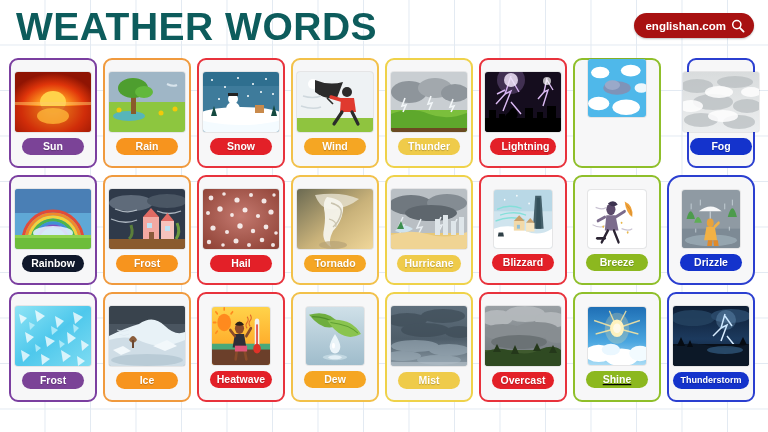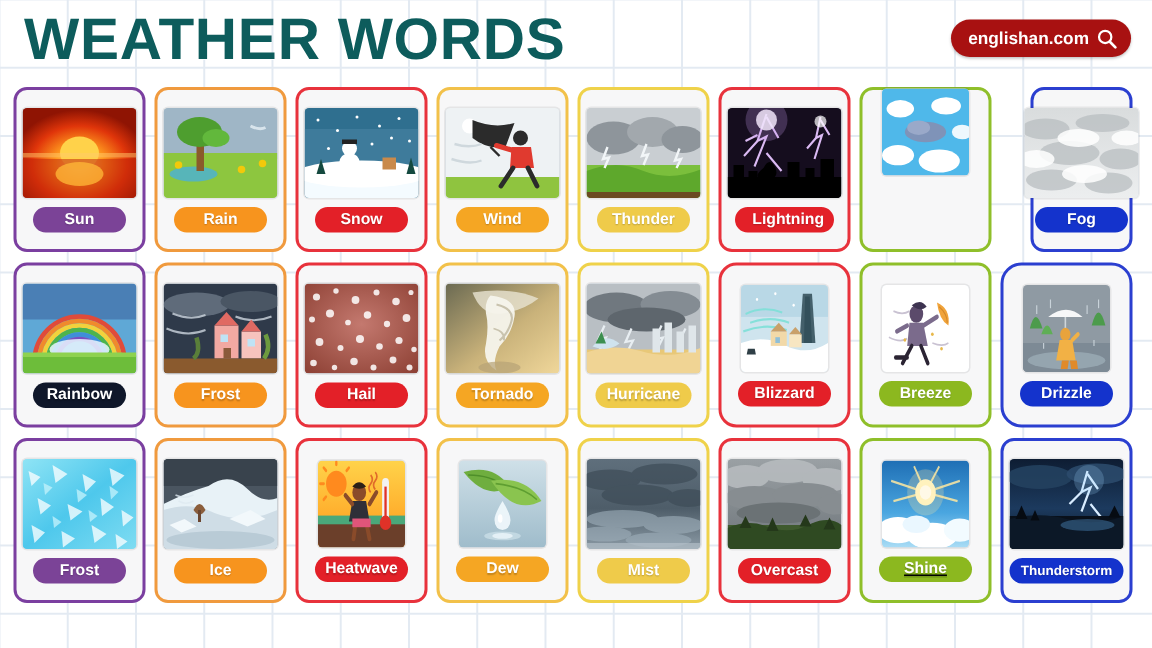--- a/index.html
+++ b/index.html
@@ -399,21 +399,21 @@
               <rect x="52" y="26" width="5" height="20"></rect>
       <rect x="60" y="32" width="5" height="14"></rect>
               <rect x="68" y="28" width="5" height="18"></rect>
     </g>
     <path d="M4 42 q8 -10 18 -2 q-8 6 -18 2z" fill="#cfe3ee"></path>
     <path d="M6 40 l4 -8 l3 8z" fill="#3c8f4f"></path>
           </svg>
         </div>
         <div class="label-pill" style="background: rgb(239, 203, 74); text-align: center;">Hurricane</div>
       </div>
-      <div class="card" style="border-color: rgb(232, 50, 60); border-radius: 12px;">
+      <div class="card" style="border-color: rgb(232, 50, 60);">
         <div class="thumb sq">
           <svg viewBox="0 0 76 60" preserveAspectRatio="none" style="width:100%;height:100%;display:block">
     <rect width="76" height="60" fill="#cfe4ee"></rect>
     <rect y="0" width="76" height="22" fill="#b9d8e6"></rect>
     <path d="M54 6 l8 0 l3 34 l-14 0z" fill="#44606b"></path>
     <path d="M56 8 l4 0 l2 32 l-7 0z" fill="#33505b"></path>
     <g stroke="#7fe0d8" stroke-width="1.5" fill="none" opacity=".9">
       <path d="M4 20 q16 -6 32 -1"></path>
               <path d="M8 26 q18 -5 34 0"></path>
               <path d="M2 32 q20 -6 38 -1"></path>

